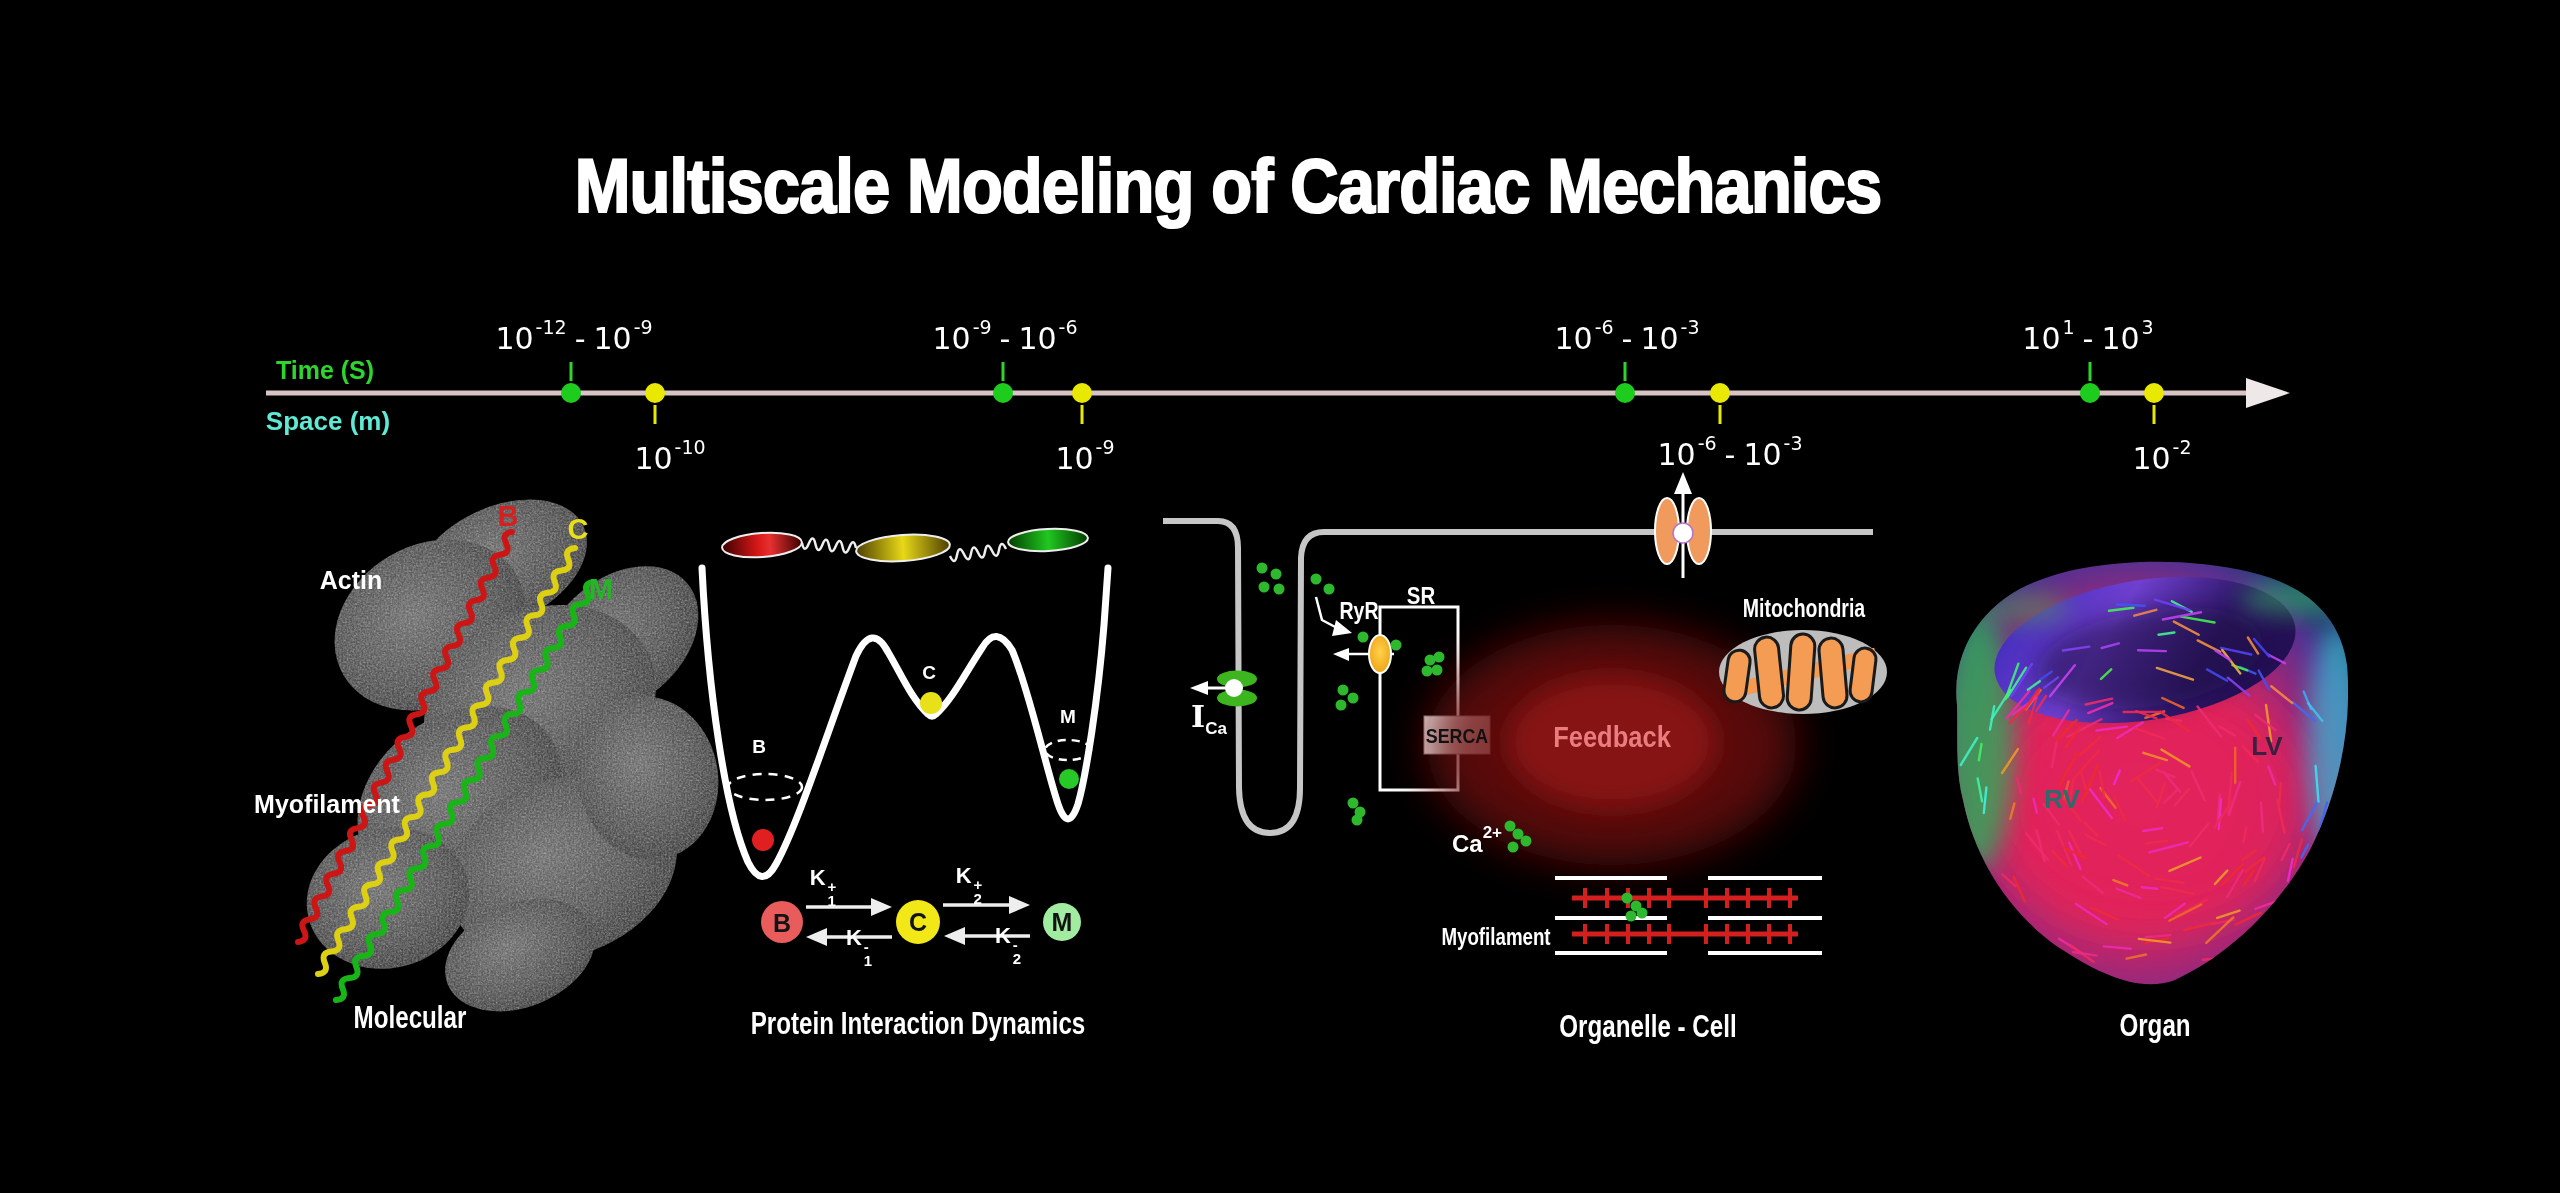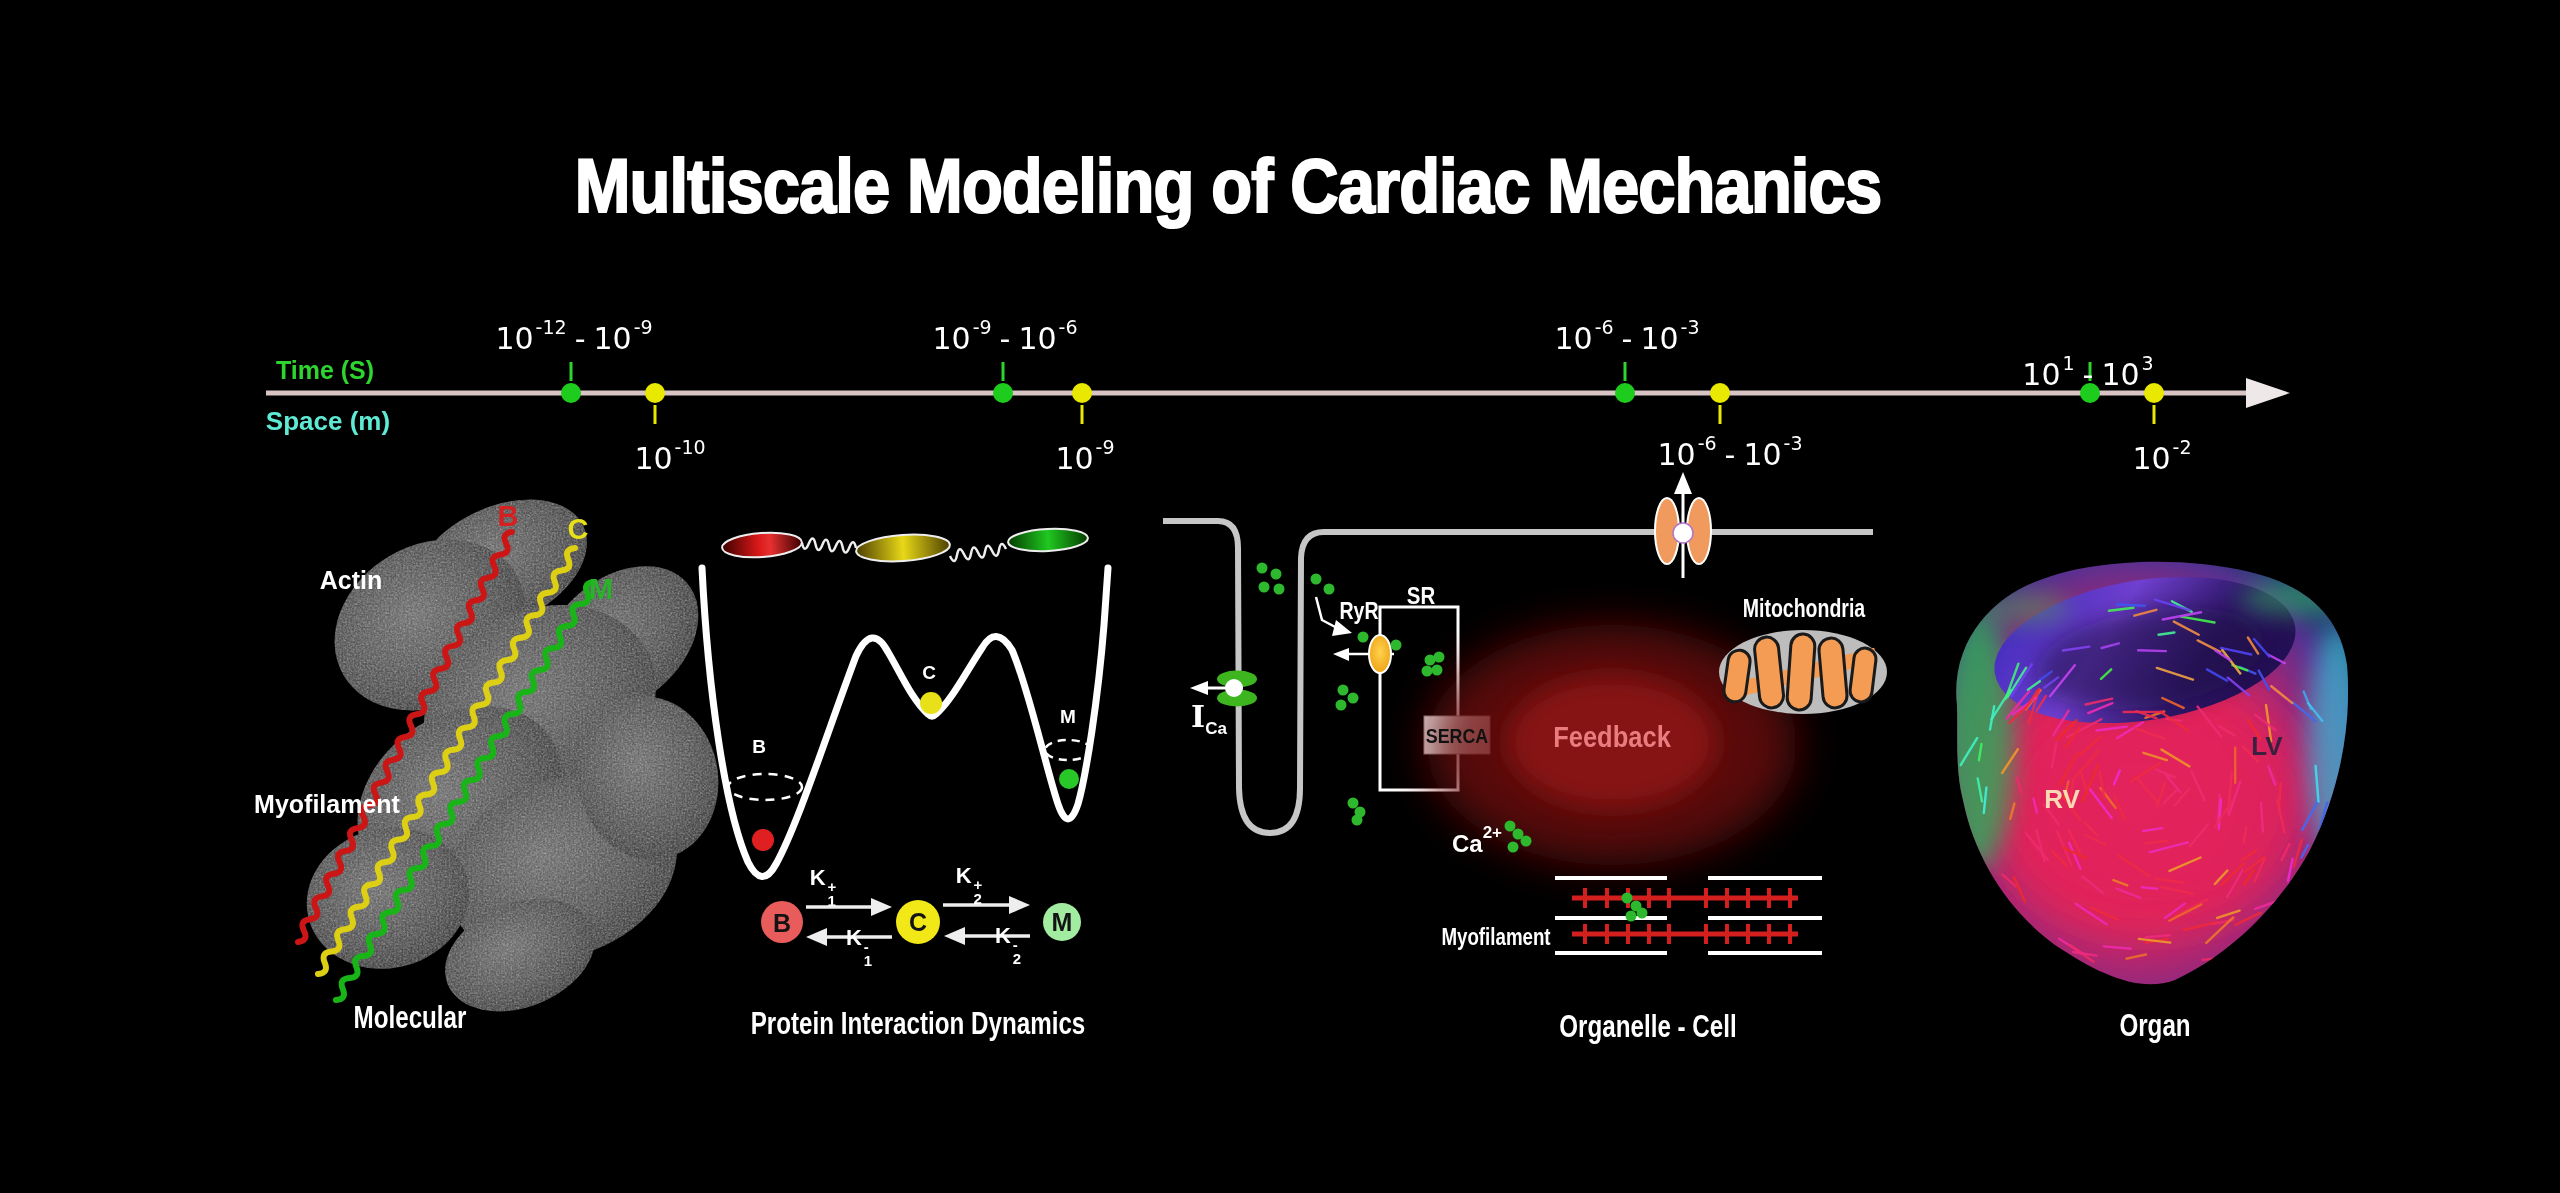--- a/index.html
+++ b/index.html
@@ -484,21 +484,21 @@
 
 <div class="lbl sci" style="left:574px;top:336px;">
   <span>10</span><sup>-12</sup><span class="dash">-</span><span>10</span><sup>-9</sup>
 </div>
 <div class="lbl sci" style="left:1005px;top:336px;">
   <span>10</span><sup>-9</sup><span class="dash">-</span><span>10</span><sup>-6</sup>
 </div>
 <div class="lbl sci" style="left:1627px;top:336px;">
   <span>10</span><sup>-6</sup><span class="dash">-</span><span>10</span><sup>-3</sup>
 </div>
-<div class="lbl sci" style="left:2088px;top:336px;margin-top:36px;">
+<div class="lbl sci" style="left:2088px;top:336px;">
   <span>10</span><sup>1</sup><span class="dash">-</span><span>10</span><sup>3</sup>
 </div>
 
 <div class="lbl sci" style="left:670px;top:456px;">
   <span>10</span><sup>-10</sup>
 </div>
 <div class="lbl sci" style="left:1085px;top:456px;">
   <span>10</span><sup>-9</sup>
 </div>
 <div class="lbl sci" style="left:1730px;top:452px;">
@@ -554,17 +554,17 @@
 <div class="lbl cond2" style="left:1421px;top:596px;font-size:24px;">SR</div>
 <div class="lbl cond2" style="left:1457px;top:735px;font-size:21px;color:#111;">SERCA</div>
 <div class="lbl cond2" style="left:1612px;top:737px;font-size:30px;color:#e87c7e;">Feedback</div>
 <div class="lbl cond" style="left:1804px;top:608px;font-size:25px;">Mitochondria</div>
 <div class="lbl casup" style="left:1477px;top:840px;font-size:24px;">
   <span>Ca</span><sup>2+</sup>
 </div>
 <div class="lbl cond" style="left:1496px;top:937px;font-size:24px;">Myofilament</div>
 <div class="lbl cond" style="left:1648px;top:1026px;font-size:31px;">Organelle - Cell</div>
 
-<div class="lbl" style="left:2062px;top:799px;font-size:26px;color:#fef9c3;opacity:.85;">RV</div>
+<div class="lbl" style="left:2062px;top:799px;font-size:26px;color:#0f766e;opacity:.85;">RV</div>
 <div class="lbl" style="left:2267px;top:746px;font-size:26px;color:#20203a;opacity:.85;">LV</div>
 <div class="lbl cond" style="left:2155px;top:1025px;font-size:31px;">Organ</div>
 
 </div>
 
 </body></html>

